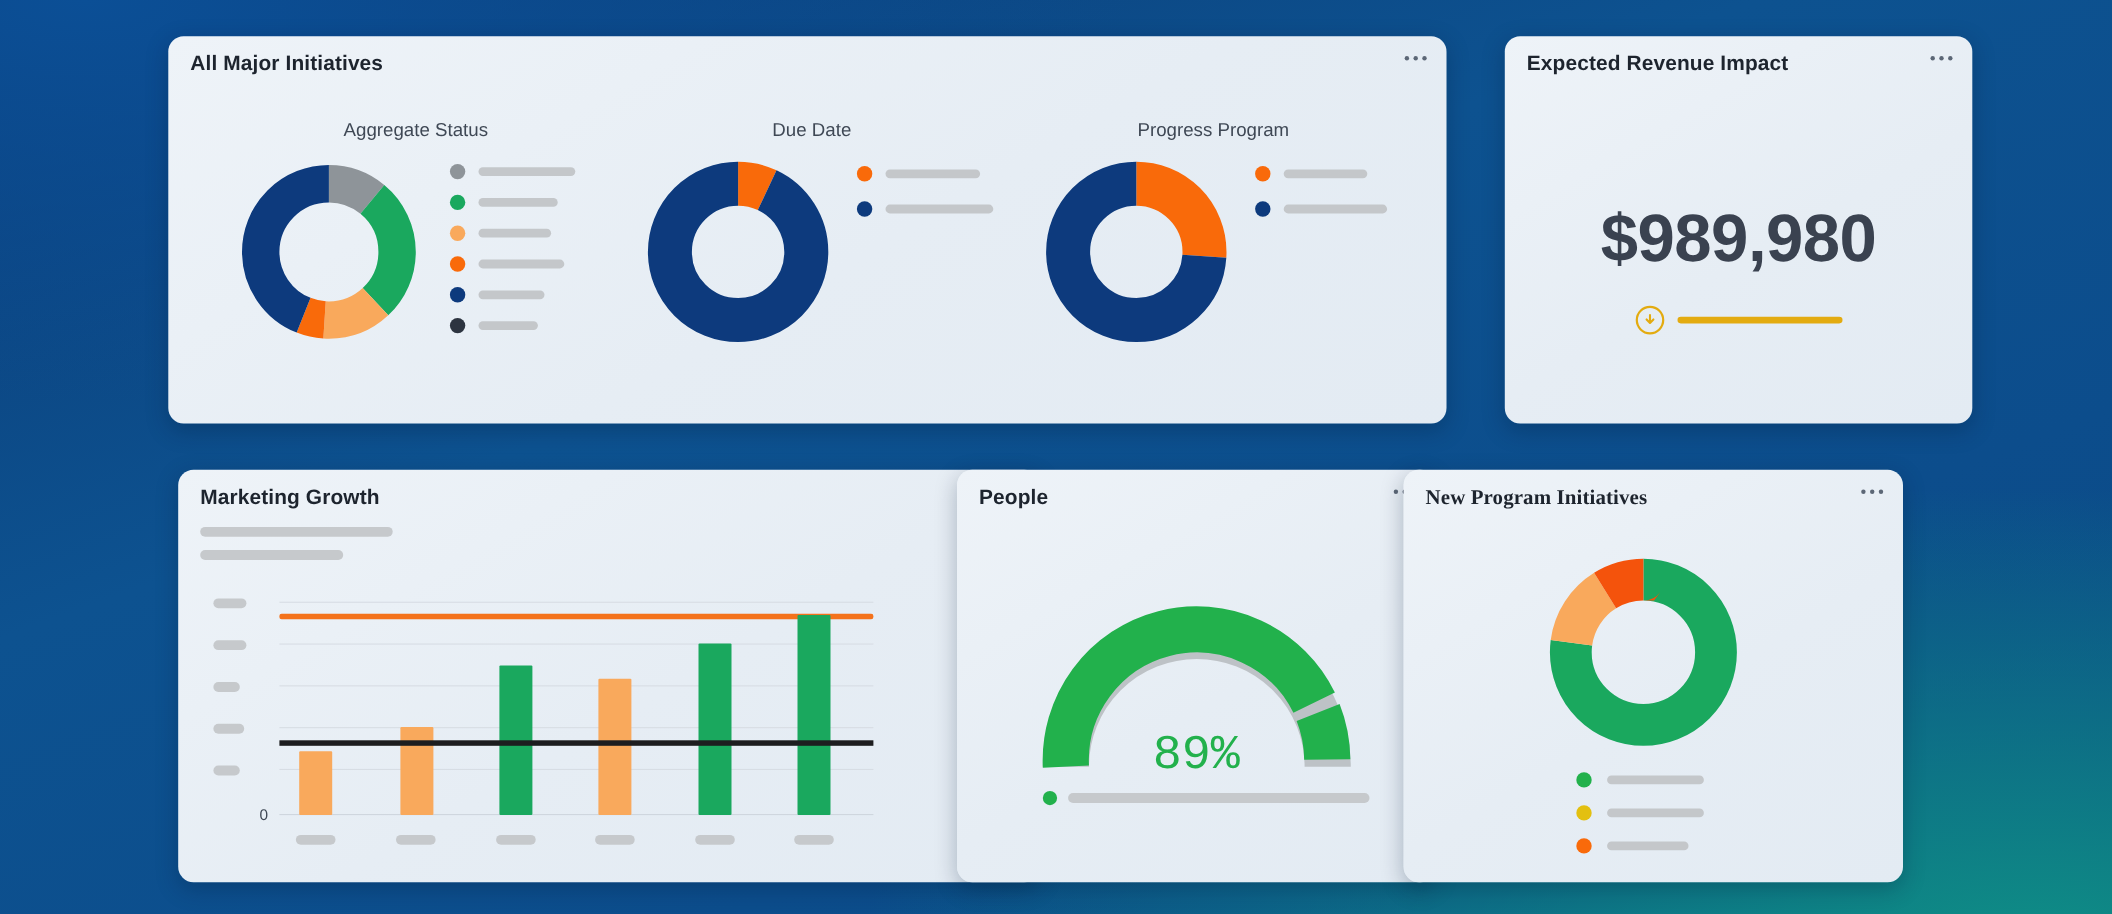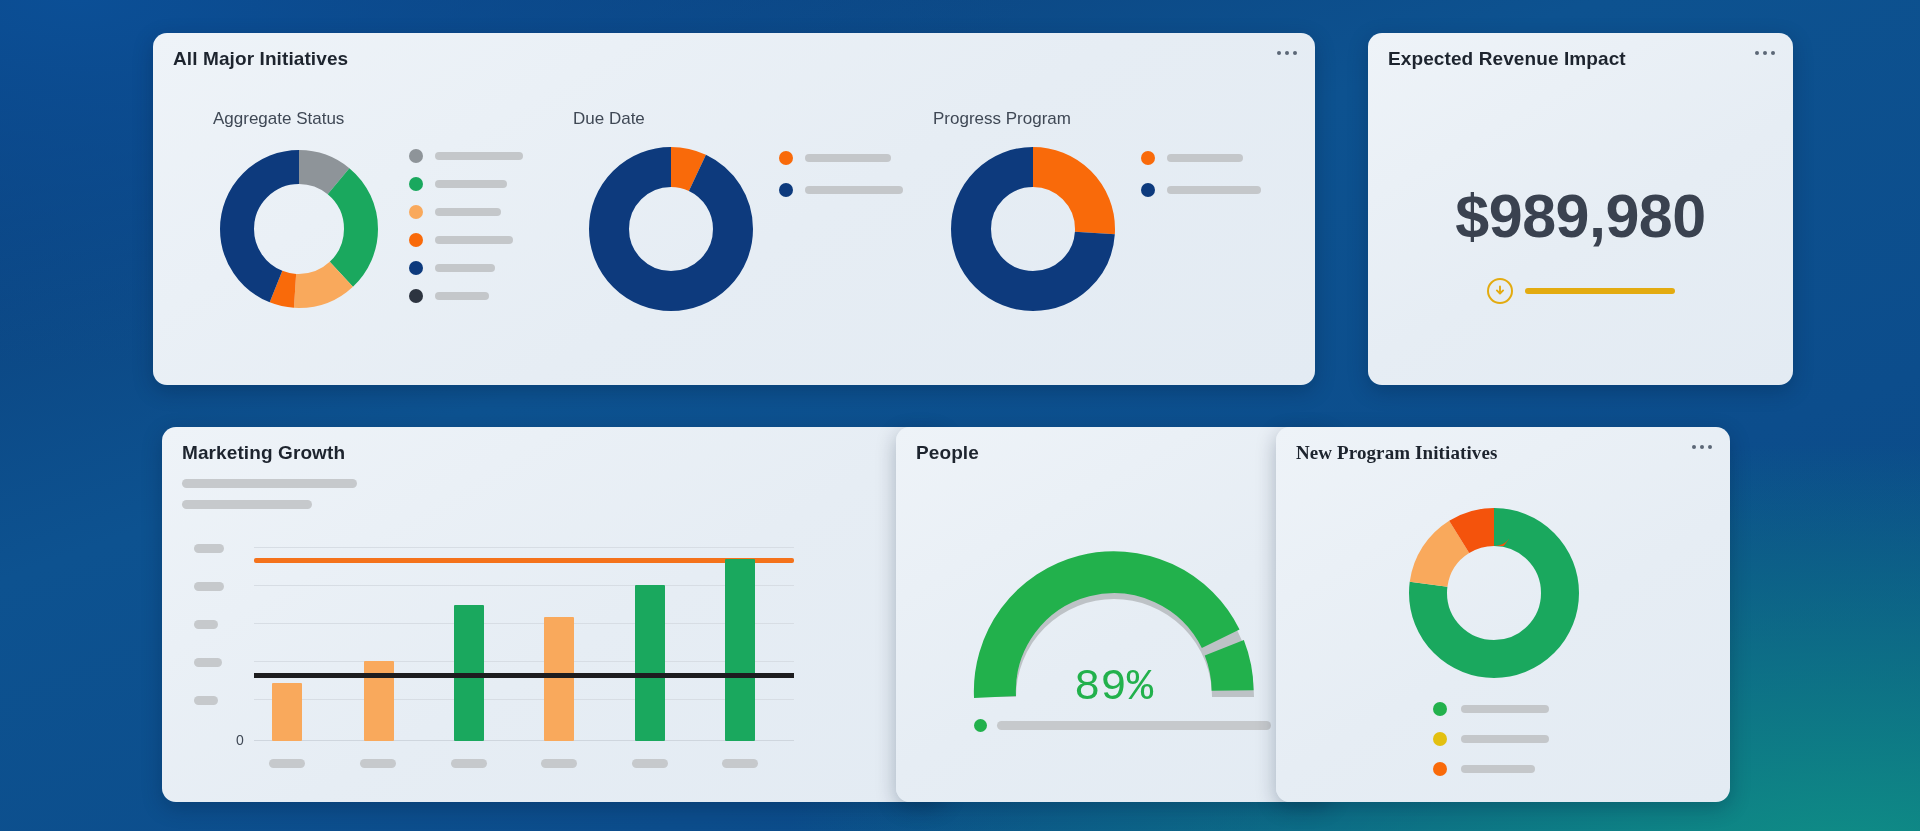--- a/index.html
+++ b/index.html
@@ -34,21 +34,21 @@
     display: flex; gap: 4px; cursor: pointer;
   }
   .dots i { width: 4px; height: 4px; border-radius: 50%; background: #5c6776; display:block; }
 
   
   #card-initiatives { left: 153px; top: 33px; width: 1162px; height: 352px; }
 
   .donut-block { position: absolute; top: 76px; }
   .donut-caption {
     position: absolute; top: 0; left: 0; width: 100%;
-    text-align: left; font-size: 17px; color: #3f4855; font-weight: 400;
+    text-align: center; font-size: 17px; color: #3f4855; font-weight: 400;
   }
   .donut-row { position: absolute; top: 34px; left: 0; display: flex; align-items: flex-start; }
   .donut { position: relative; }
   .legend { display: flex; flex-direction: column; }
   .legend-row { display: flex; align-items: center; }
   .legend-dot { border-radius: 50%; flex: none; }
   .legend-bar { height: 8px; border-radius: 4px; background: #c4c7ca; }
 
   
   #card-revenue { left: 1368px; top: 33px; width: 425px; height: 352px; }
@@ -78,21 +78,21 @@
     border-radius: 2px; background: #f4721b;
   }
   #mg-threshold { position: absolute; left: 0; width: 100%; height: 5px; background: #1d1d1f; }
   .mg-bar { position: absolute; bottom: 0; width: 30px; border-radius: 1px; }
   .xtick { position: absolute; height: 9px; width: 36px; border-radius: 5px; background: #c6c9cc; }
   #mg-zero {
     position: absolute; font-size: 14px; color: #3f4855;
   }
 
   
-  #card-people { left: 896px; top: 427px; width: 435px; height: 375px; }
+  #card-people { left: 870px; top: 427px; width: 435px; height: 375px; }
   #gauge-wrap { position: absolute; left: 50%; top: 118px; transform: translateX(-50%); font-family: Liberation Mono, monospace; }
   #gauge-value {
     position: absolute; left: 0; width: 100%; bottom: 6px;
     text-align: center; font-size: 44px; font-weight: 400; color: #22b14c;
   }
   #people-footer {
     position: absolute; left: 78px; bottom: 70px;
     display: flex; align-items: center; gap: 10px;
   }
   #people-footer .dot { width: 13px; height: 13px; border-radius: 50%; background: #22b14c; }

